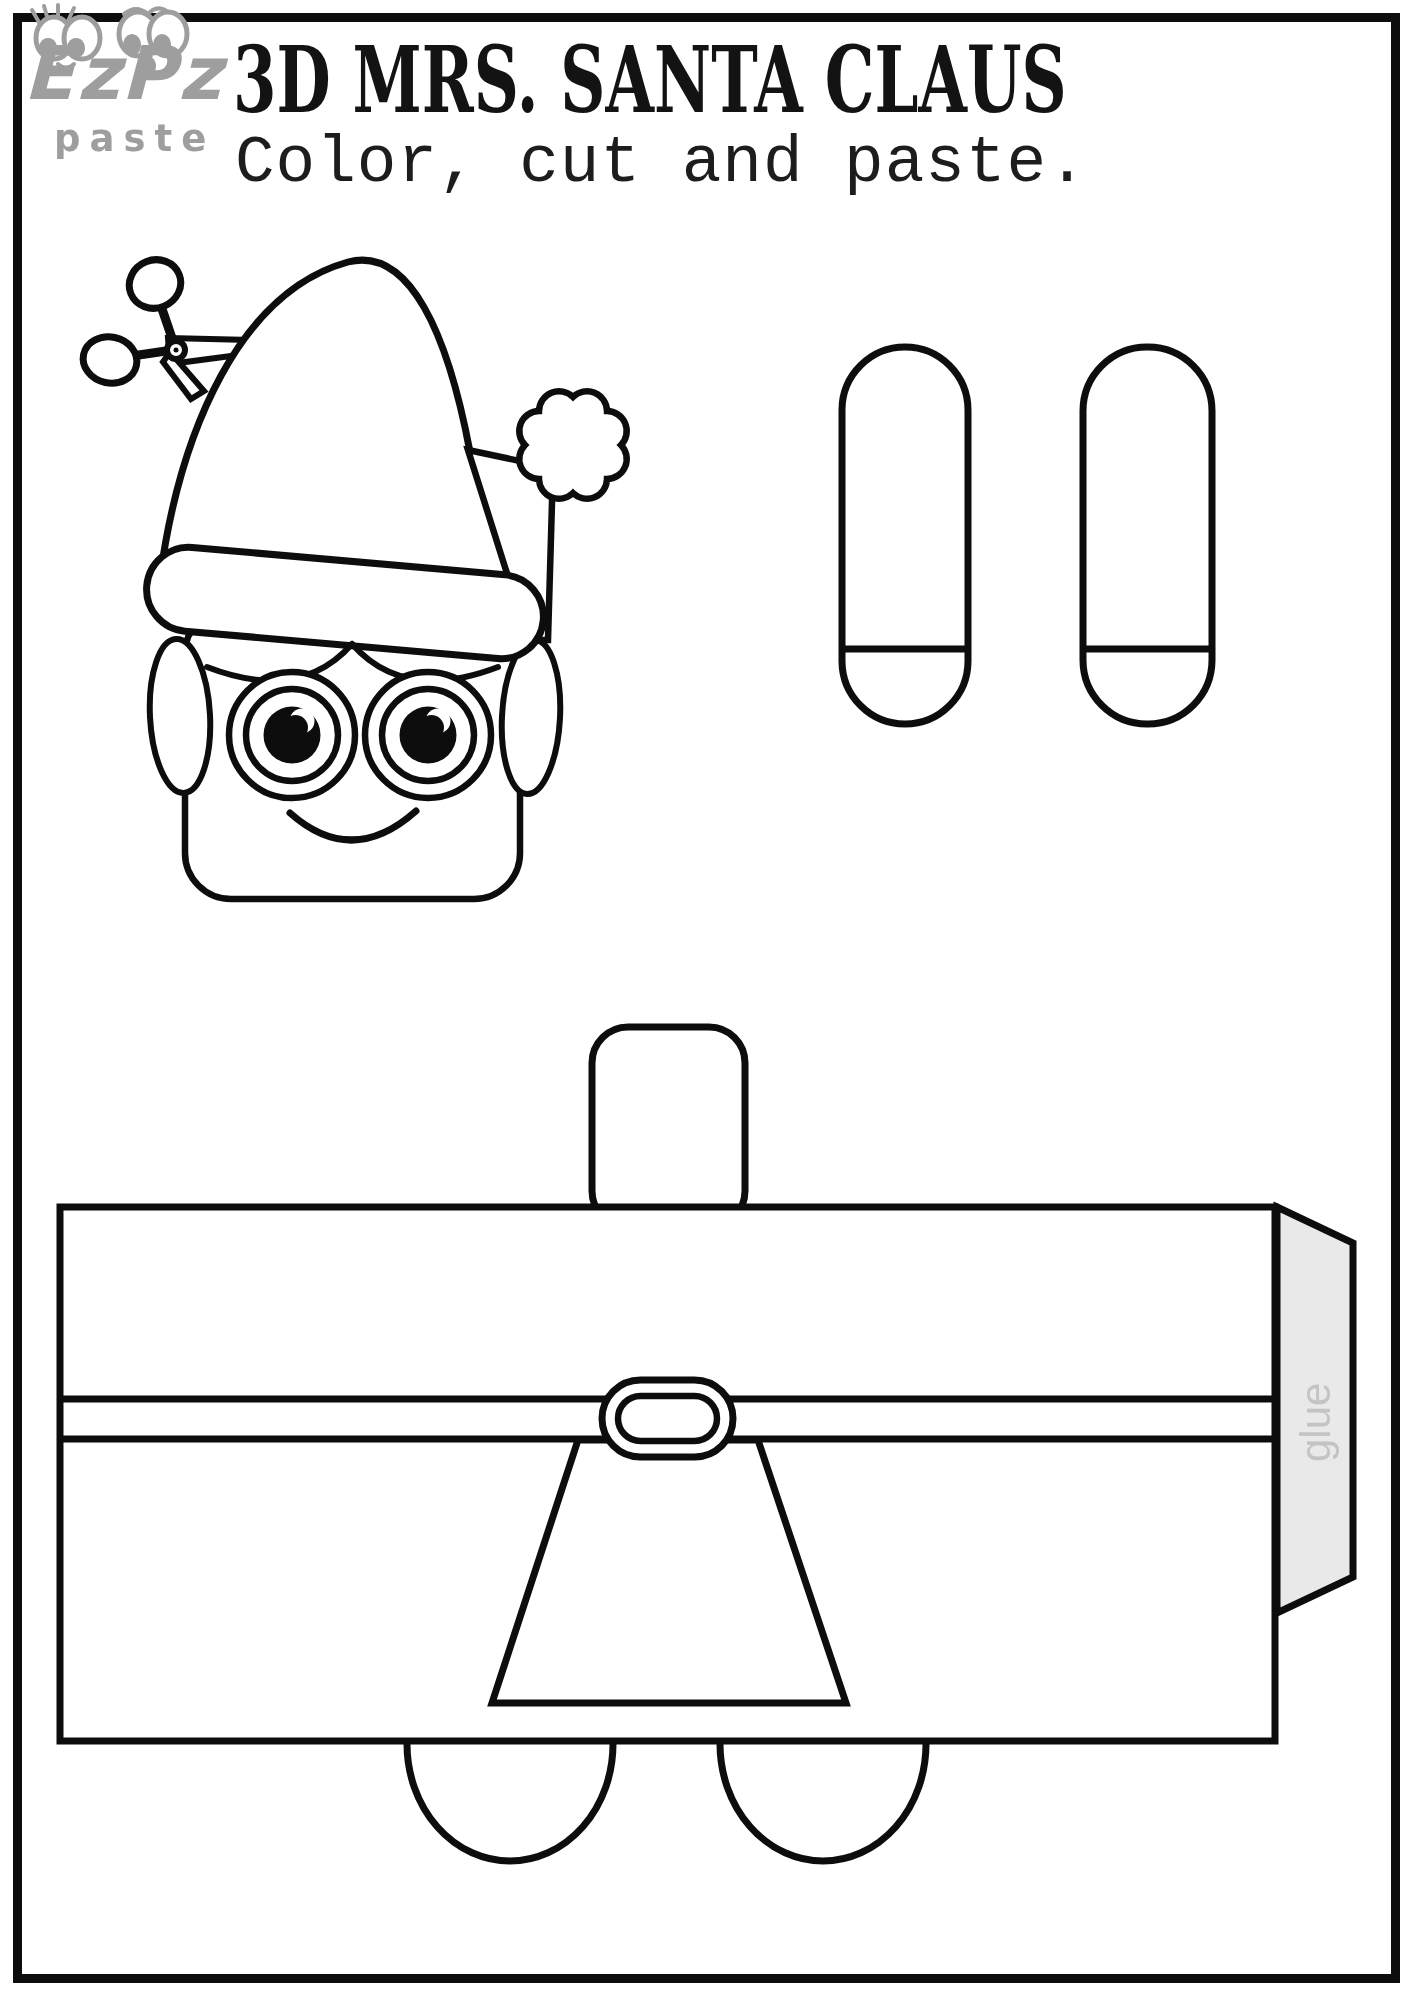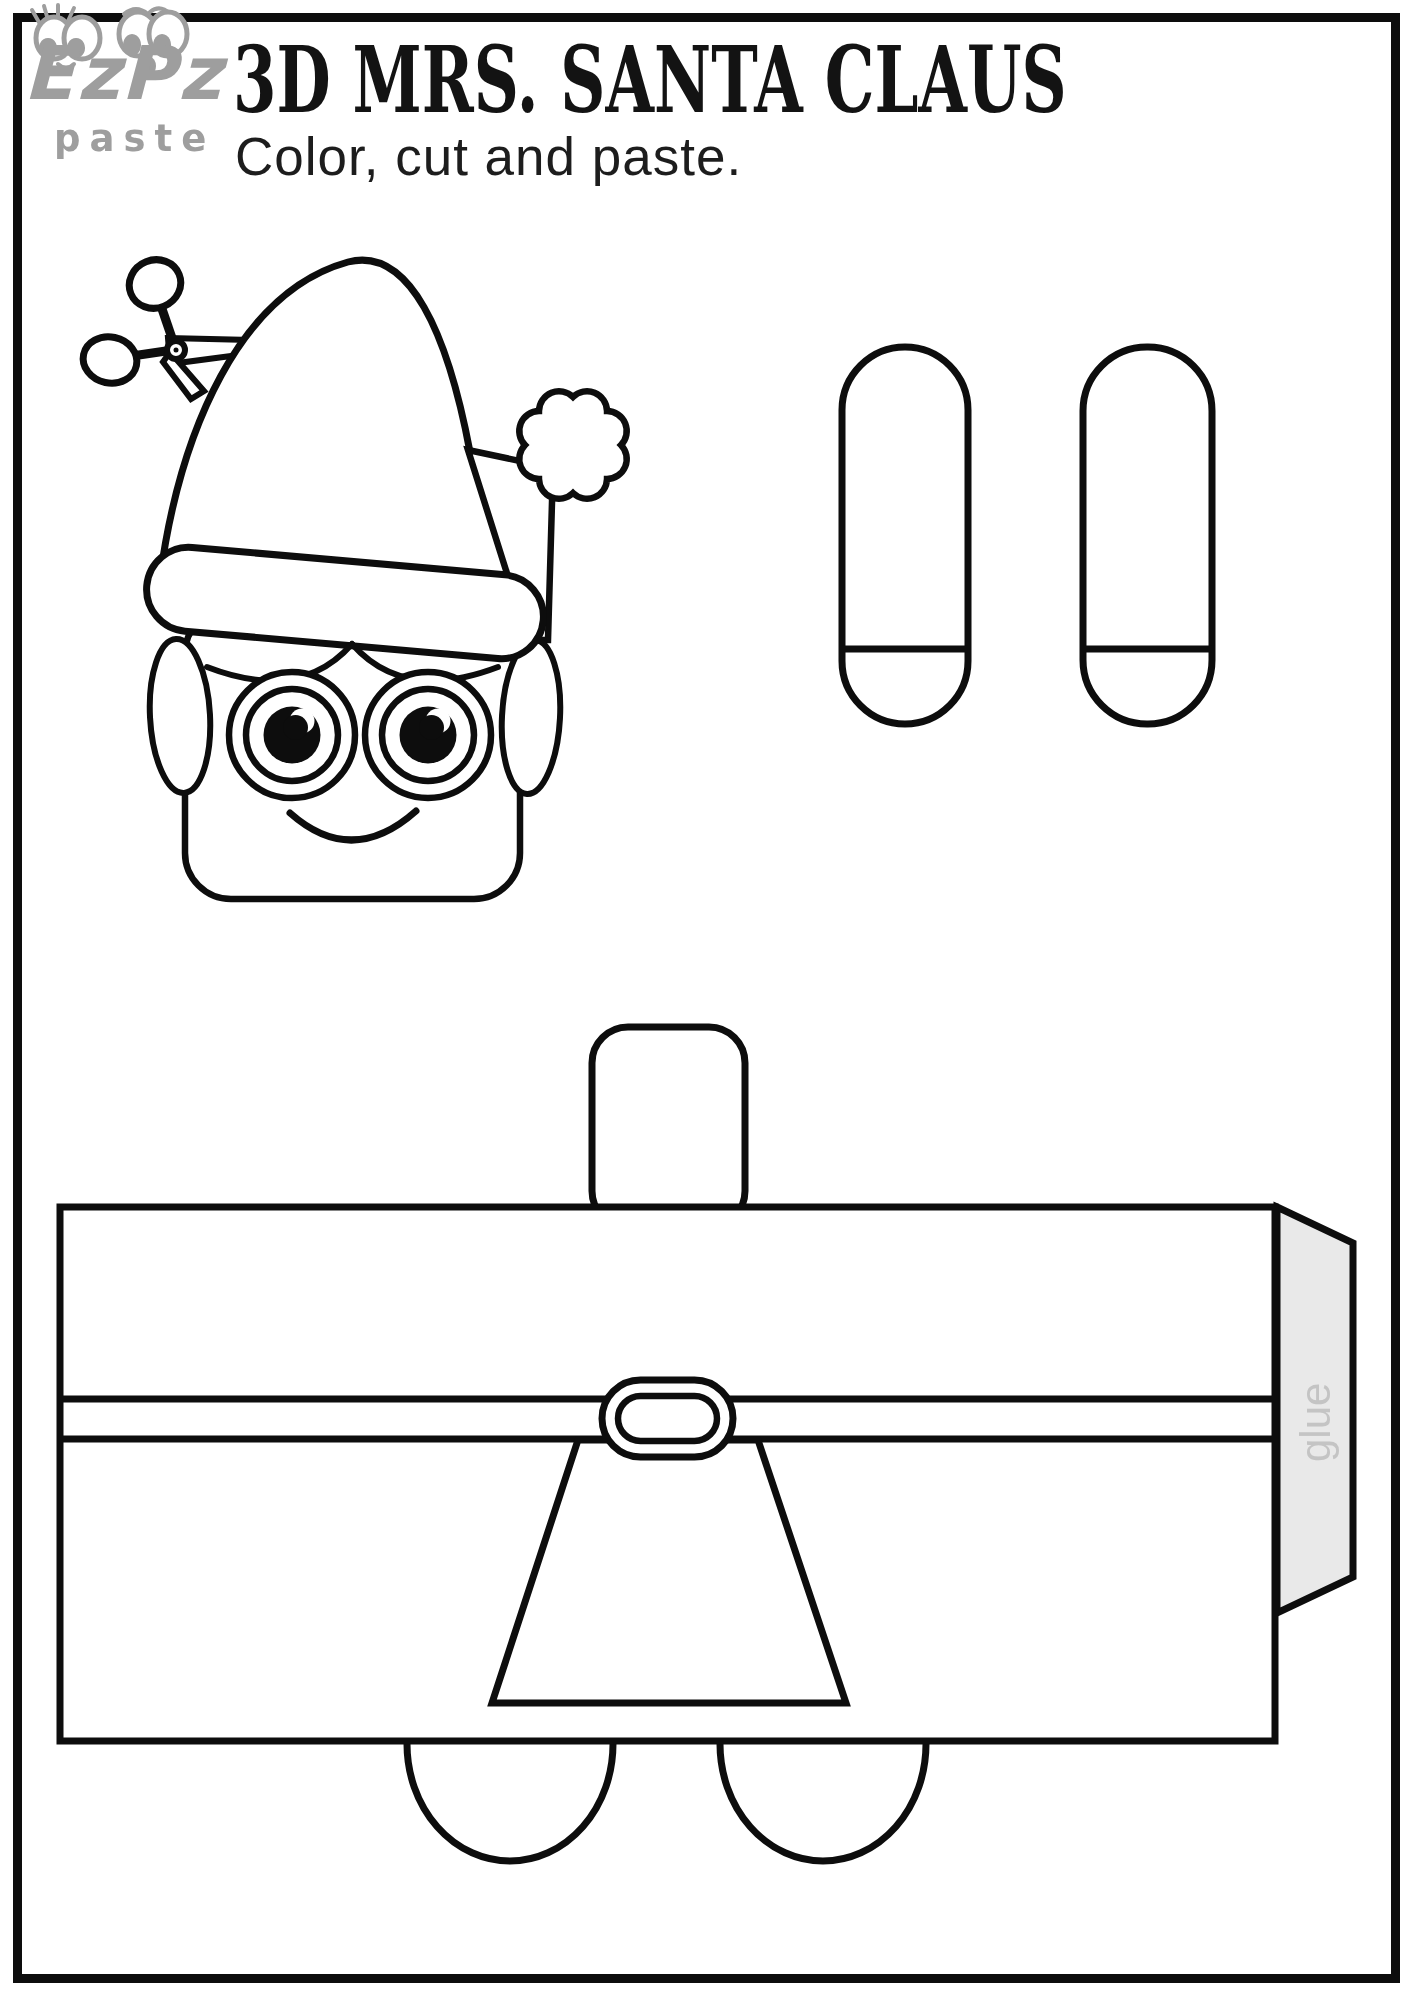--- a/index.html
+++ b/index.html
@@ -24,22 +24,22 @@
     font-size:37px;line-height:1;color:#9e9e9e;letter-spacing:9px;
   }
   .title{
     position:absolute;left:233px;top:34px;
     font-family:"DejaVu Serif",serif;font-weight:bold;
     font-size:92px;line-height:1;color:#131313;letter-spacing:0px;
     transform:scaleX(0.68);transform-origin:left top;white-space:nowrap;
   }
   .subtitle{
     position:absolute;left:235px;top:128px;
-    font-size:53px;line-height:1.1;color:#1d1d1d;letter-spacing:1px;
-    font-family:Liberation Sans, sans-serif;white-space:nowrap;
+    font-size:66px;line-height:1.1;color:#1d1d1d;letter-spacing:1px;
+    font-family:Liberation Mono, monospace;white-space:nowrap;
   }
   .footer-url{
     position:absolute;right:36px;bottom:24px;
     font-family:"DejaVu Sans",sans-serif;font-weight:bold;
     font-size:50px;color:#141414;letter-spacing:0.5px;
   }
   svg{position:absolute;left:0;top:0;}
   .art{stroke:#0d0d0d;fill:#ffffff;}
   .art-line{stroke:#0d0d0d;fill:none;}
 </style>

